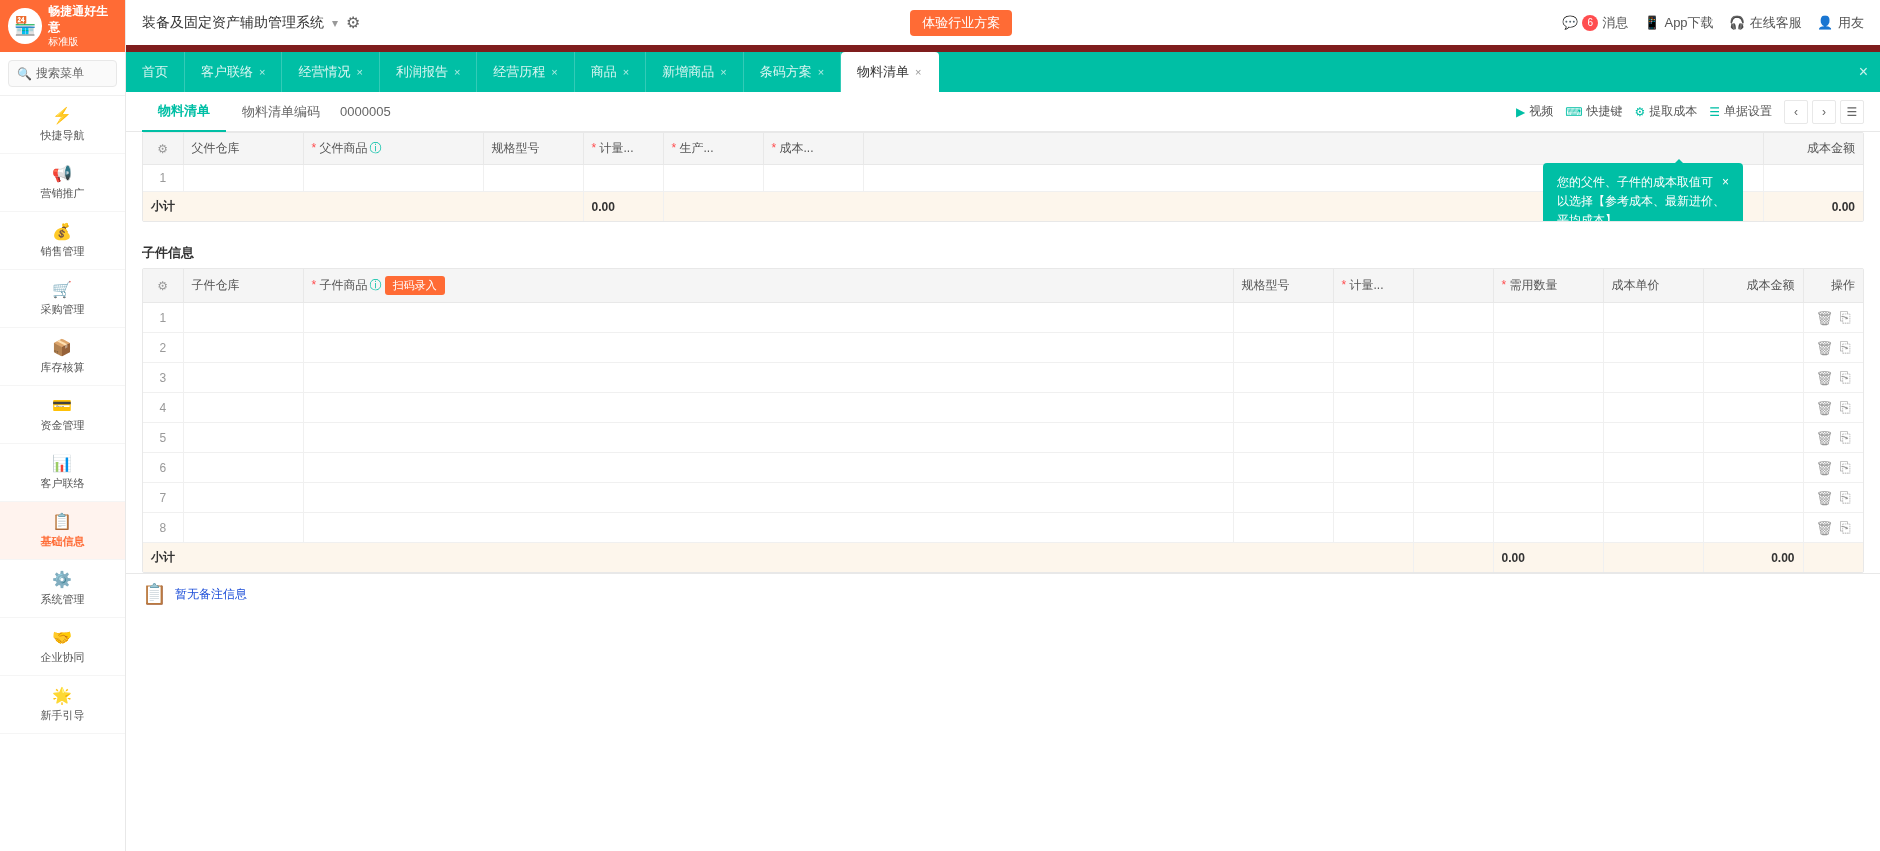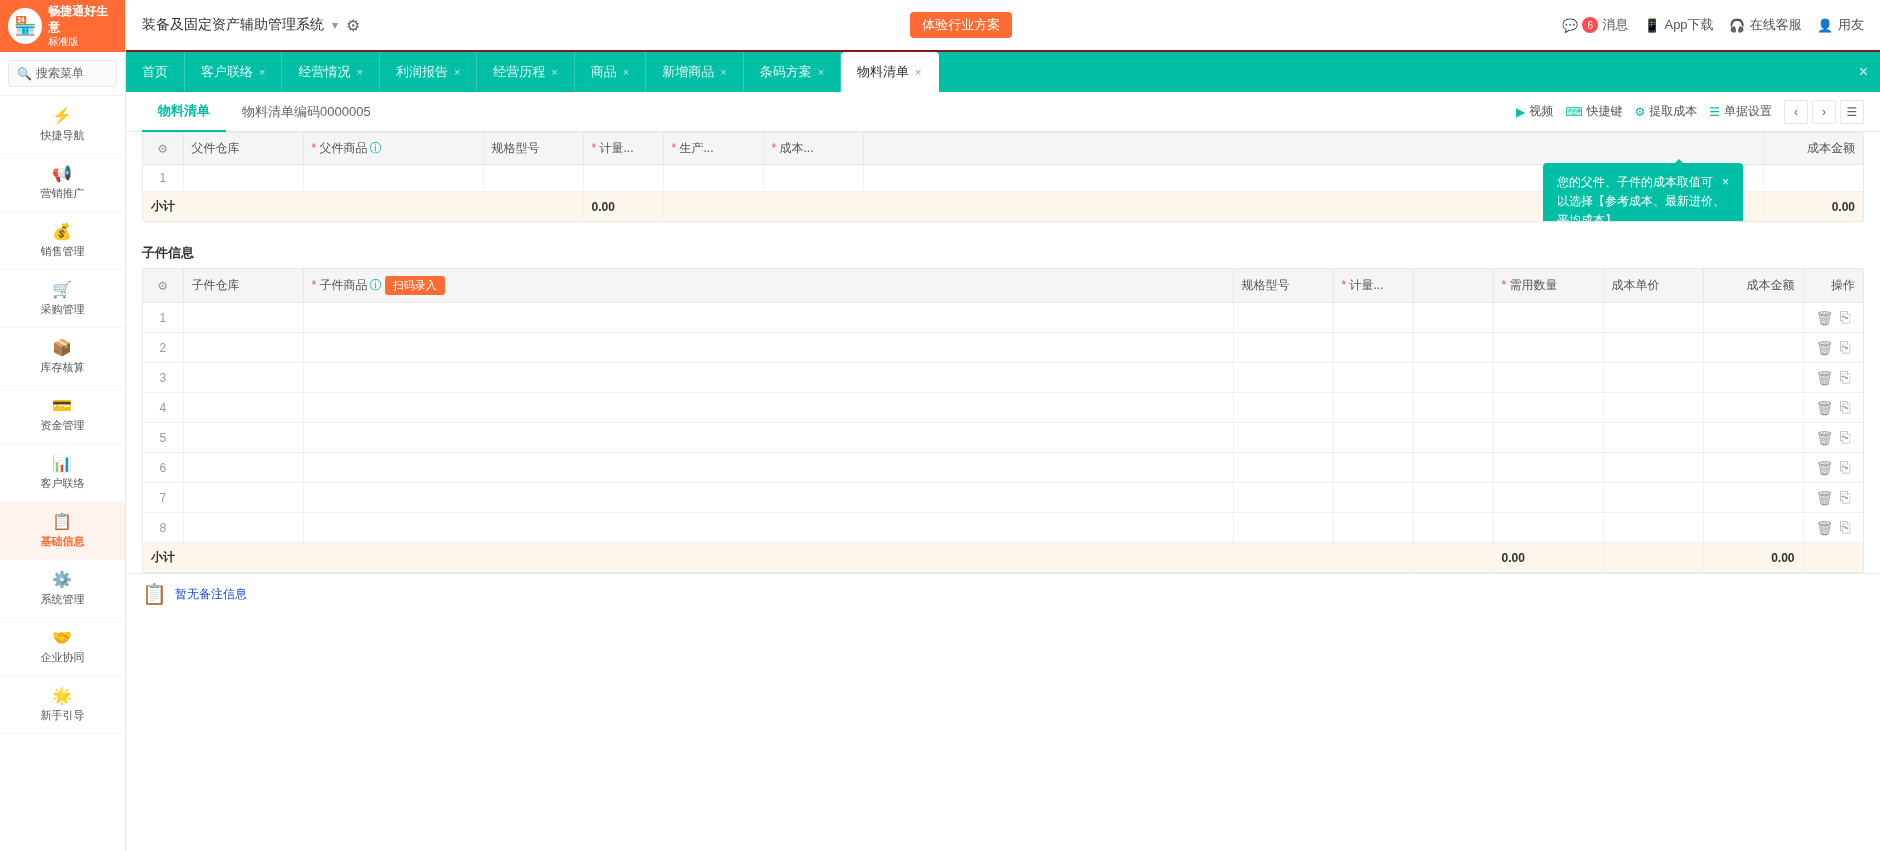--- a/index.html
+++ b/index.html
@@ -16,21 +16,21 @@
     .sidebar-nav { flex: 1; overflow-y: auto; }
     .sidebar-item { display: flex; flex-direction: column; align-items: center; padding: 10px 4px; cursor: pointer; border-bottom: 1px solid #f5f5f5; color: #555; font-size: 11px; gap: 3px; }
     .sidebar-item.active { background: #fff3ee; color: #ff6b35; }
     .sidebar-item-icon { font-size: 16px; }
     .sidebar-item.active .sidebar-item-label { color: #ff6b35; font-weight: bold; }
 
     
     .main { flex: 1; display: flex; flex-direction: column; overflow: hidden; }
 
     
-    .topbar { background: #fff; border-bottom: 2px solid #7f1d1d; padding: 0 16px; display: flex; align-items: center; justify-content: space-between; height: 52px; flex-shrink: 0; }
+    .topbar { background: #fff; border-bottom: 7px solid #7f1d1d; padding: 0 16px; display: flex; align-items: center; justify-content: space-between; height: 52px; flex-shrink: 0; }
     .topbar-left { display: flex; align-items: center; gap: 8px; }
     .topbar-title { font-size: 14px; color: #333; }
     .topbar-arrow { color: #999; font-size: 12px; }
     .topbar-gear { color: #666; cursor: pointer; font-size: 16px; }
     .topbar-trial { background: #ff6b35; color: #fff; padding: 4px 12px; border-radius: 4px; font-size: 13px; cursor: pointer; border: none; }
     .topbar-right { display: flex; align-items: center; gap: 16px; color: #555; font-size: 13px; }
     .topbar-right-item { display: flex; align-items: center; gap: 4px; cursor: pointer; }
     .badge { background: #ff4d4f; color: #fff; border-radius: 50%; width: 16px; height: 16px; font-size: 10px; display: flex; align-items: center; justify-content: center; }
 
     
@@ -228,21 +228,21 @@
     </div>
     <div class="nav-close-btn">×</div>
   </div>
 
   <div class="content">
 
     <div class="sub-tabs">
       <div class="sub-tab active">
         <span>物料清单</span>
       </div>
-      <div class="sub-tab" style="color:#666; border-bottom: none; cursor:default; gap:0;">
+      <div class="sub-tab" style="color:#666; border-bottom: none; cursor:default; gap:20px;">
         <span>物料清单编码</span>
         <span>0000005</span>
       </div>
       <div class="sub-tabs-right">
         <div class="sub-tabs-right-item">
           <span class="icon">▶</span>
           <span>视频</span>
         </div>
         <div class="sub-tabs-right-item">
           <span class="icon">⌨</span>

